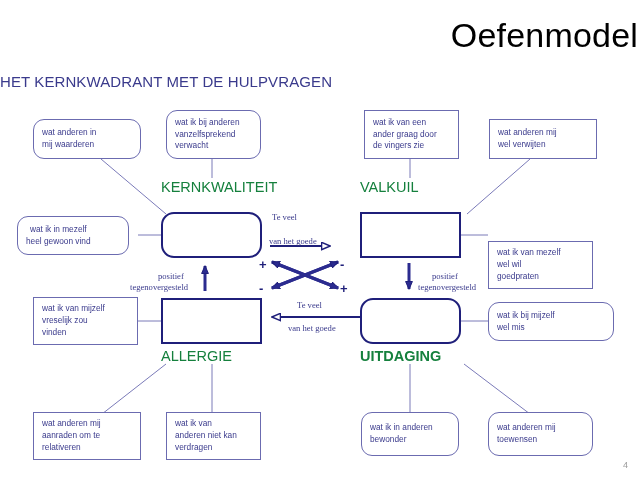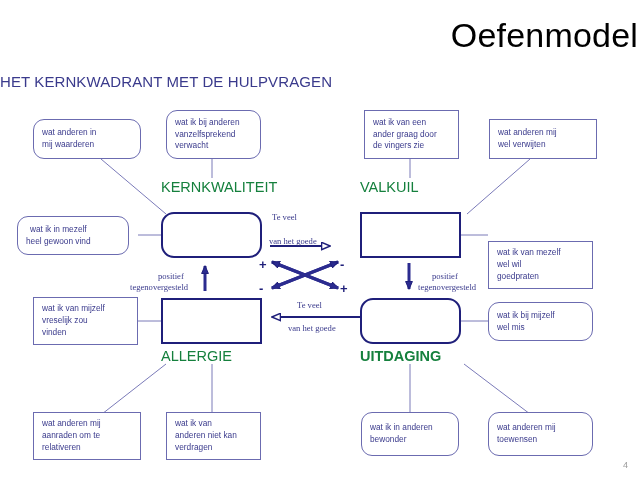--- a/index.html
+++ b/index.html
@@ -214,21 +214,21 @@
 wel wil
 goedpraten</span>
   </div>
 
   <div class="qbox" style="left:33px; top:297px; width:105px; height:48px;">
     <span>wat ik van mijzelf
 vreselijk zou
 vinden</span>
   </div>
 
-  <div class="qbox rounded" style="left:488px; top:302px; width:105px; height:39px;">
+  <div class="qbox rounded" style="left:488px; top:302px; width:126px; height:39px;">
     <span>wat ik bij mijzelf
 wel mis</span>
   </div>
 
   <div class="qbox" style="left:33px; top:412px; width:108px; height:48px;">
     <span>wat anderen mij
 aanraden om te
 relativeren</span>
   </div>
 

